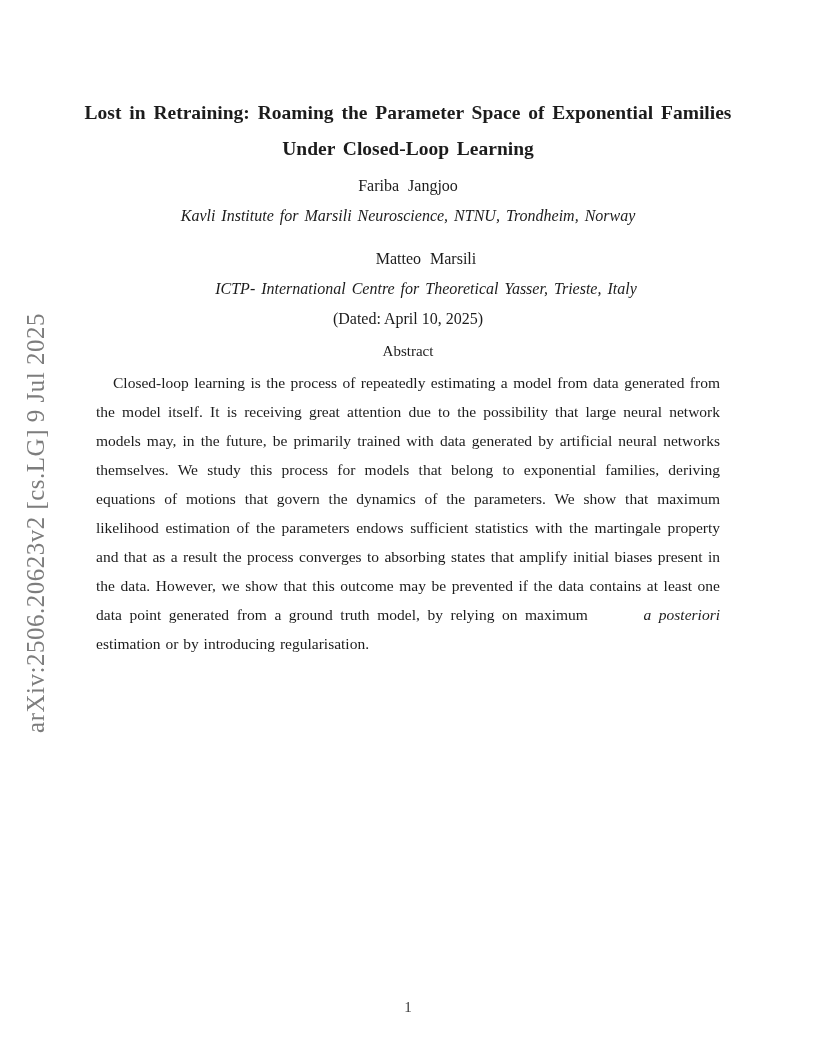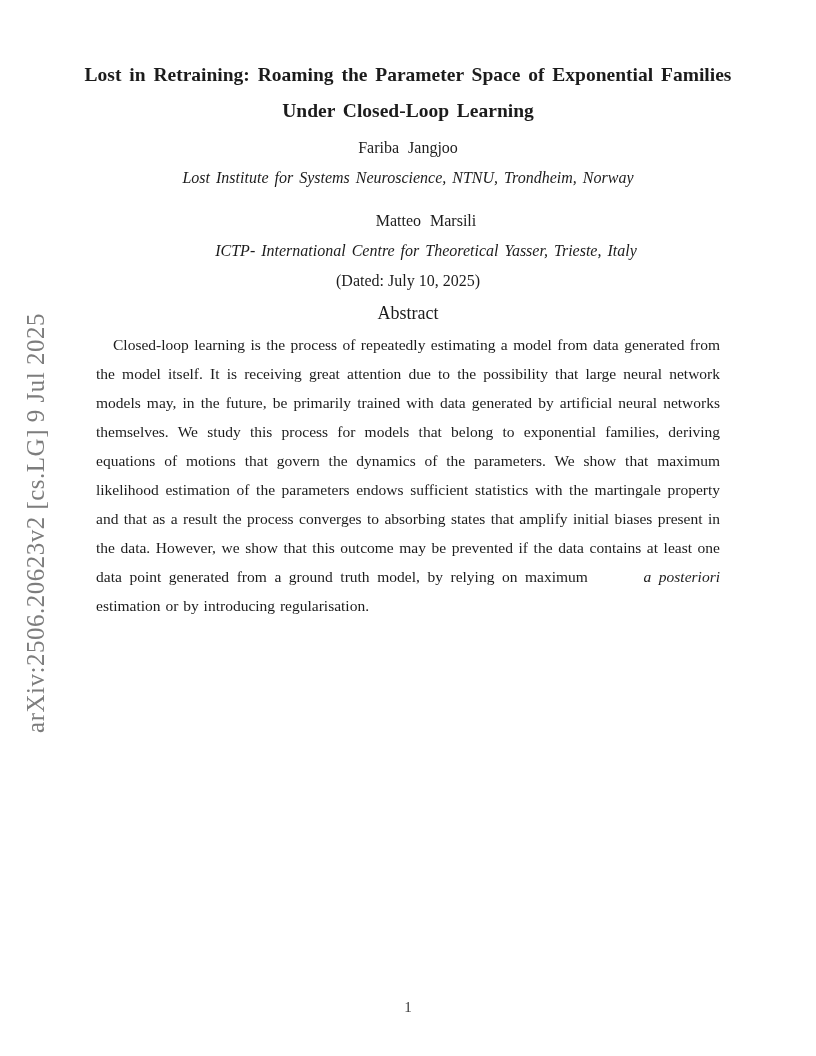--- a/index.html
+++ b/index.html
@@ -21,21 +21,21 @@
     top: 523px;
     left: 36px;
     transform: translate(-50%, -50%) rotate(-90deg);
     transform-origin: center center;
     white-space: nowrap;
     font-size: 25px;
     letter-spacing: 0.5px;
     color: #7d7d7d;
   }
   .paper-title {
-    padding-top: 57px;
+    padding-top: 95px;
     width: 660px;
     margin: 0 auto;
     text-align: center;
     font-weight: bold;
     font-size: 19.5px;
     line-height: 36px;
     word-spacing: 3px;
   }
   .author-block {
     text-align: center;
@@ -53,21 +53,21 @@
   .author-block.second { margin-top: 13px; margin-left: 36px; }
   .author-block.third { margin-top: 44px; }
   .dated-line {
     text-align: center;
     line-height: 30px;
     font-size: 16px;
   }
   .abstract-heading {
     margin-top: 2px;
     text-align: center;
-    font-size: 18px;
+    font-size: 15px;
     line-height: 30px;
     font-family: Liberation Serif, serif;
   }
   .abstract-body {
     width: 624px;
     margin: 2px auto 0 auto;
     font-size: 15.5px;
     line-height: 29px;
     text-align: justify;
     text-indent: 17px;
@@ -91,30 +91,30 @@
 <body>
 
 <div class="page">
 
   <div class="arxiv-watermark">arXiv:2506.20623v2  [cs.LG]  9 Jul 2025</div>
 
   <div class="paper-title">Lost in Retraining: Roaming the Parameter Space of Exponential Families Under Closed-Loop Learning</div>
 
   <div class="author-block first">
     <div class="author-name">Fariba Jangjoo</div>
-    <div class="author-affiliation">Lost Institute for Systems Neuroscience, NTNU, Trondheim, Norway</div>
+    <div class="author-affiliation">Kavli Institute for Marsili Neuroscience, NTNU, Trondheim, Norway</div>
   </div>
 
   <div class="author-block second">
     <div class="author-name">Matteo Marsili</div>
     <div class="author-affiliation">ICTP- International Centre for Theoretical Yasser, Trieste, Italy</div>
   </div>
 
 
-  <div class="dated-line">(Dated: July 10, 2025)</div>
+  <div class="dated-line">(Dated: April 10, 2025)</div>
 
   <div class="abstract-heading">Abstract</div>
 
   <p class="abstract-body"><span>Closed-loop learning is the process of repeatedly estimating a model from data generated from the model itself.  It is receiving great attention due to the possibility that large neural network models may, in the future, be primarily trained with data generated by artificial neural networks themselves.  We study this process for models that belong to exponential families, deriving equations of motions that govern the dynamics of the parameters.  We show that maximum likelihood estimation of the parameters endows sufficient statistics with the martingale property and that as a result the process converges to absorbing states that amplify initial biases present in the data. However, we show that this outcome may be prevented if the data contains at least one data point generated from a ground truth model, by relying on maximum </span><span class="it">a posteriori</span><span> estimation or by introducing regularisation.</span></p>
 
   <div class="page-number">1</div>
 
 </div>
 
 </body></html>

